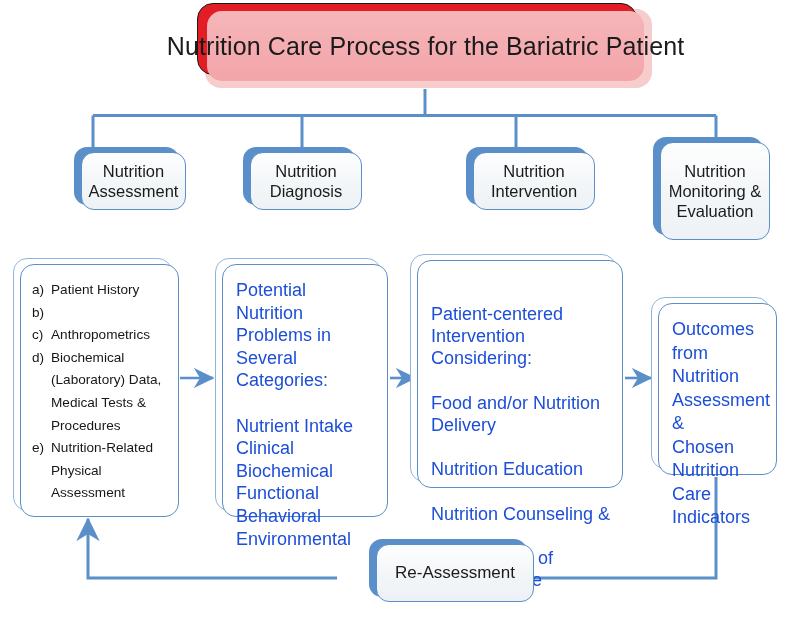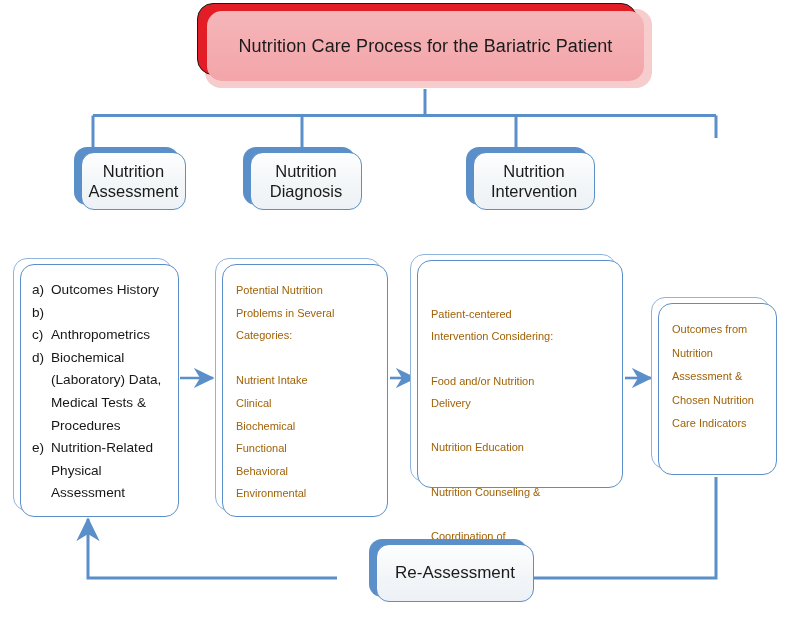--- a/index.html
+++ b/index.html
@@ -54,21 +54,21 @@
     width: 437px;
     height: 70px;
     border-radius: 15px;
     background: linear-gradient(to bottom, #f5b6b9 0%, #f4aeb2 45%, #f3a5a9 100%);
     box-sizing: border-box;
     display: flex;
     align-items: center;
     justify-content: center;
   }
   .title-text {
-    font-size: 18px;
+    font-size: 25px;
     color: #1b1b1b;
     letter-spacing: 0.1px;
     white-space: nowrap;
   }
 
   
   #wires {
     position: absolute;
     left: 0; top: 0;
     width: 785px; height: 622px;
@@ -130,23 +130,23 @@
     top: 6px;
     width: 100%;
     height: 100%;
     border-radius: 14px;
     background: #ffffff;
     border: 1.6px solid #5b8fc9;
     box-sizing: border-box;
     padding: 14px 10px 10px 13px;
   }
   .detail .body {
-    font-size: 11px;
+    font-size: 18px;
     line-height: 22.6px;
-    color: #a16207;
+    color: #1d4ed8;
     white-space: pre-line;
   }
   .detail.list .panel { padding-left: 11px; }
   .detail .listrow {
     display: flex;
     font-size: 13.6px;
     line-height: 22.6px;
     color: #171717;
   }
   .detail .marker {
@@ -246,27 +246,36 @@
   </div>
 
   <div class="stage" style="left:452px; top:147px; width:122px; height:58px;margin-left:14px;">
     <div class="shadowbar"></div>
     <div class="panel">
       <span class="label">Nutrition
 Intervention</span>
     </div>
   </div>
 
+  <div class="stage" style="left:653px; top:137px; width:110px; height:98px;">
+    <div class="shadowbar"></div>
+    <div class="panel">
+      <span class="label">Nutrition
+Monitoring
+&amp;
+Evaluation</span>
+    </div>
+  </div>
 
   <div class="detail list" style="left:13px; top:258px; width:159px; height:253px;">
     <div class="ghost"></div>
     <div class="panel">
       <div class="listrow">
         <span class="marker">a)</span>
-        <span class="itemtext">Outcomes History</span>
+        <span class="itemtext">Patient History</span>
       </div>
       <div class="listrow">
         <span class="marker">b)</span>
       </div>
       <div class="listrow">
         <span class="marker">c)</span>
         <span class="itemtext">Anthropometrics</span>
       </div>
       <div class="listrow">
         <span class="marker">d)</span>

